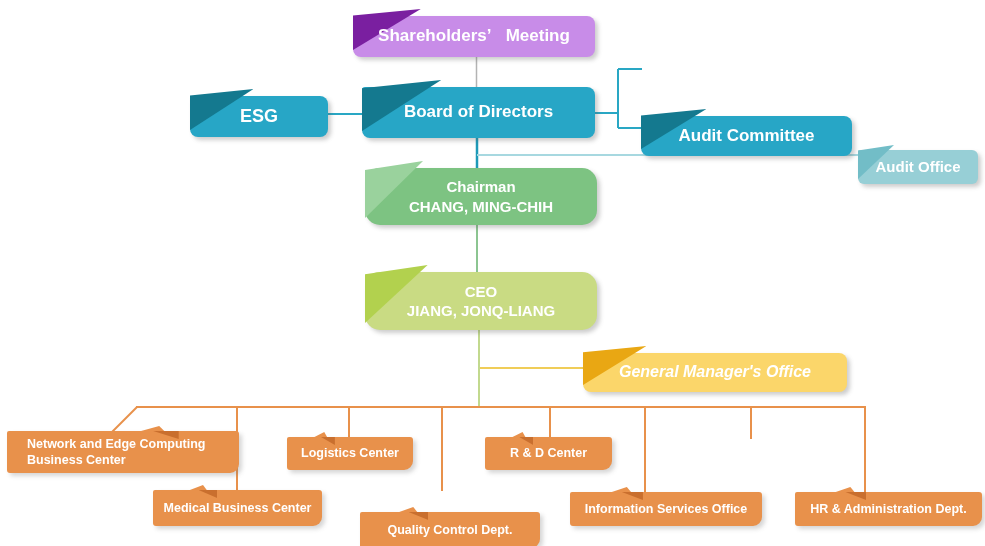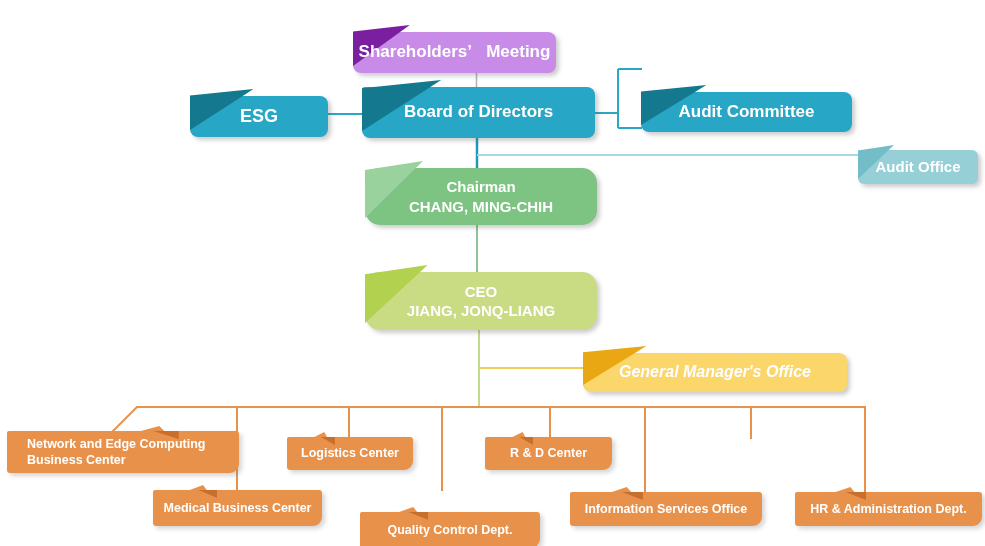--- a/index.html
+++ b/index.html
@@ -86,37 +86,37 @@
     <line x1="137" y1="407" x2="112" y2="432" stroke="#e8914b" stroke-width="2"></line>
     <line x1="237" y1="407" x2="237" y2="491" stroke="#e8914b" stroke-width="2"></line>
     <line x1="349" y1="407" x2="349" y2="438" stroke="#e8914b" stroke-width="2"></line>
     <line x1="442" y1="407" x2="442" y2="491" stroke="#e8914b" stroke-width="2"></line>
     <line x1="550" y1="407" x2="550" y2="438" stroke="#e8914b" stroke-width="2"></line>
     <line x1="645" y1="407" x2="645" y2="493" stroke="#e8914b" stroke-width="2"></line>
     <line x1="751" y1="407" x2="751" y2="439" stroke="#e8914b" stroke-width="2"></line>
     <line x1="865" y1="407" x2="865" y2="493" stroke="#e8914b" stroke-width="2"></line>
   </svg>
 
-  <div class="box purple f17" style="left:353px;top:32px;width:203px;height:41px">
+  <div class="box purple f17" style="left:353px;top:16px;width:242px;height:41px">
     <span class="fold" style="width:28%"></span>
     <span class="label">Shareholders’&nbsp;&nbsp; Meeting</span>
   </div>
 
   <div class="box teal f18" style="left:190px;top:96px;width:138px;height:41px">
     <span class="fold" style="width:46%"></span>
     <span class="label">ESG</span>
   </div>
 
   <div class="box teal f17" style="left:362px;top:87px;width:233px;height:51px">
     <span class="fold" style="width:34%"></span>
     <span class="label">Board of Directors</span>
   </div>
 
 
-  <div class="box teal f17" style="left:641px;top:92px;width:211px;height:40px">
+  <div class="box teal f17" style="left:641px;top:116px;width:211px;height:40px">
     <span class="fold" style="width:31%"></span>
     <span class="label">Audit Committee</span>
   </div>
 
   <div class="box lteal f13" style="left:858px;top:150px;width:120px;height:34px;border-radius:2px 6px 6px 6px">
     <span class="fold" style="width:30%;top:-5px"></span>
     <span class="label">Audit Office</span>
   </div>
 
   <div class="box green f15" style="left:365px;top:168px;width:232px;height:57px">

